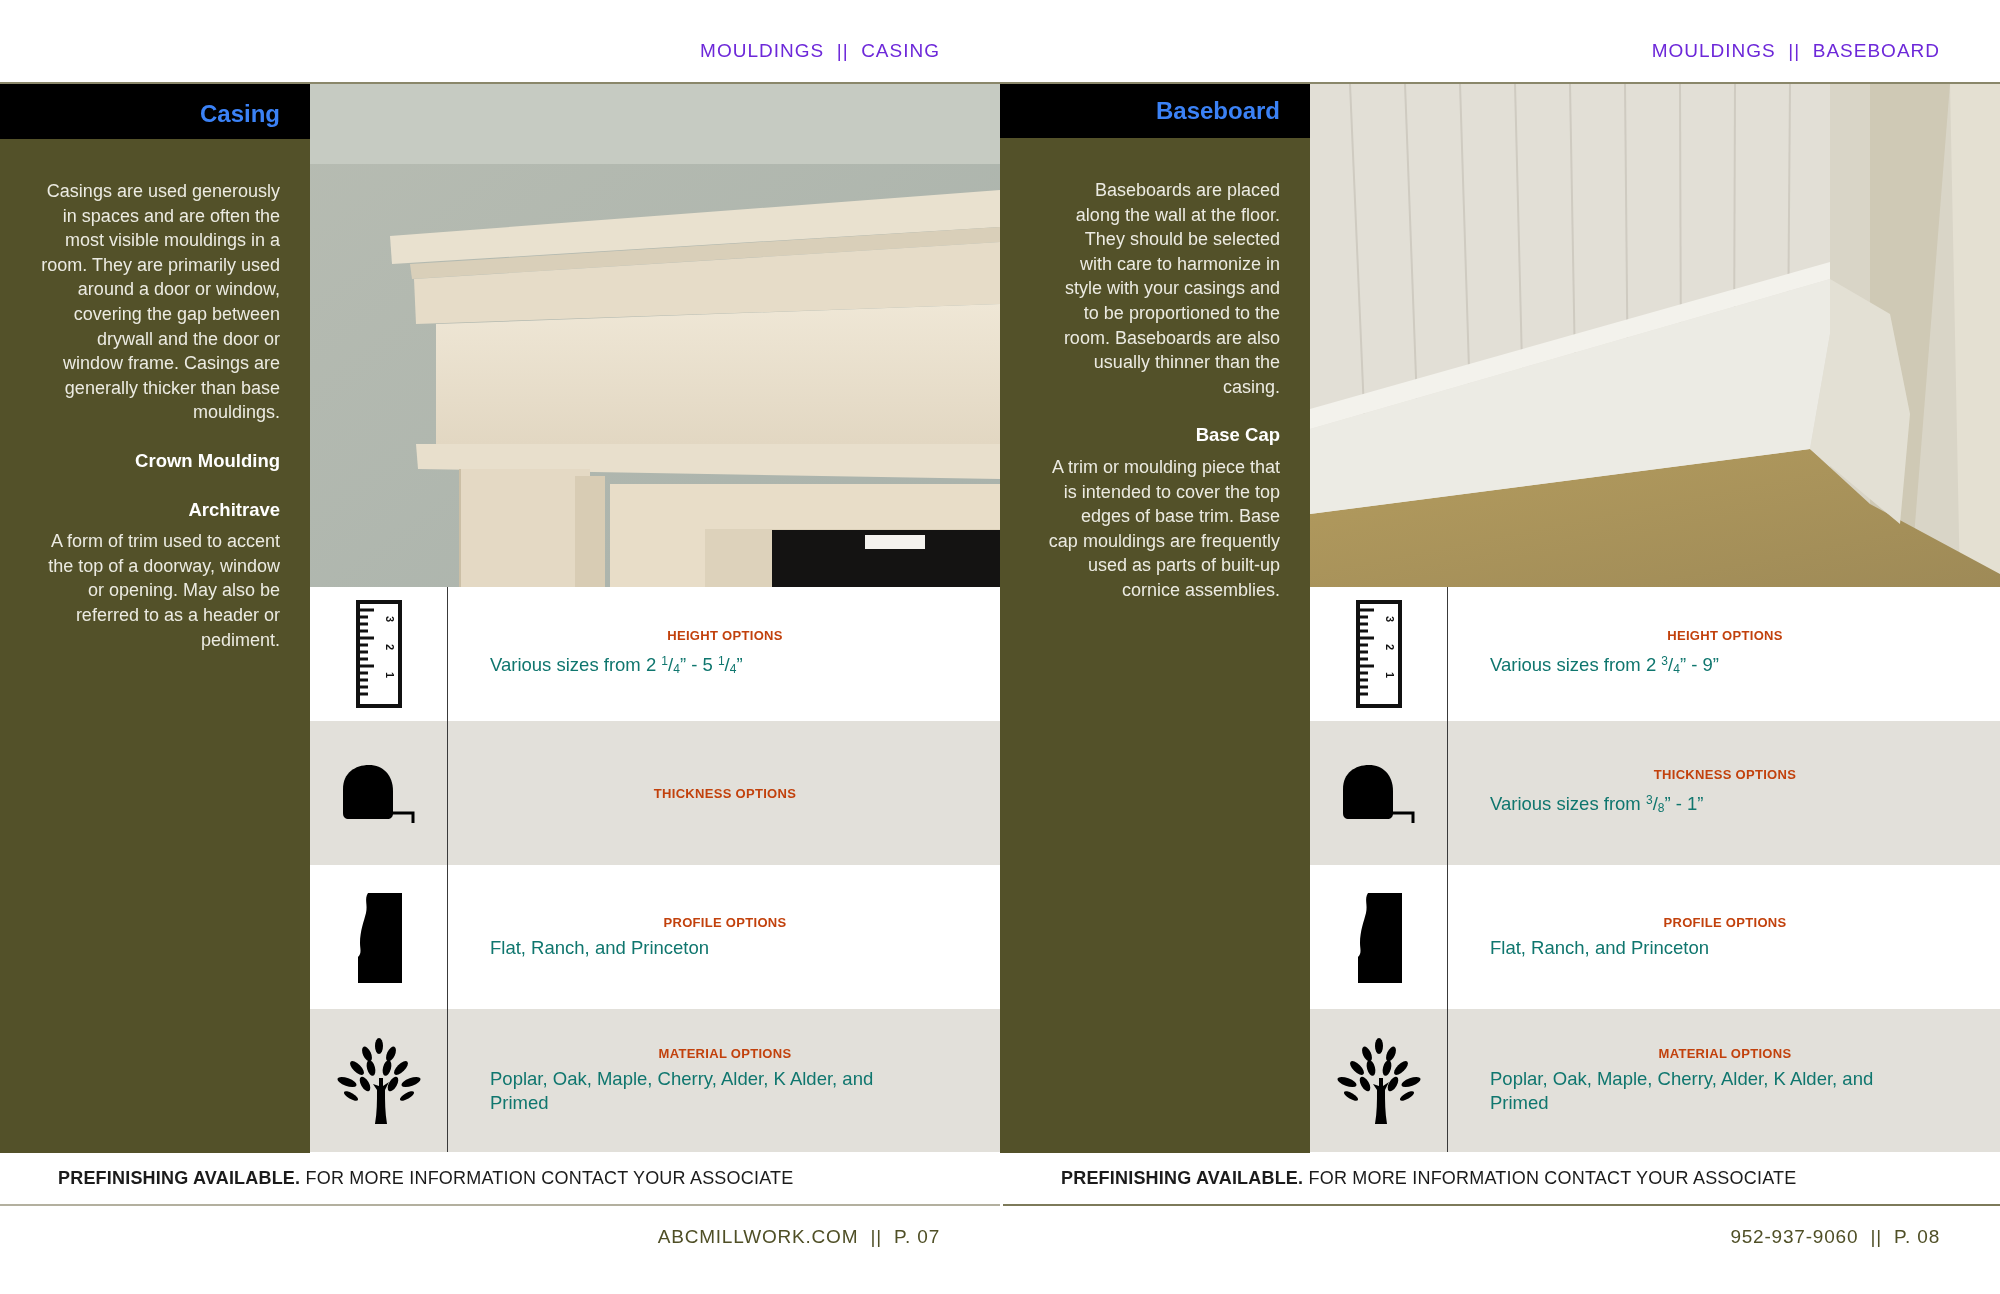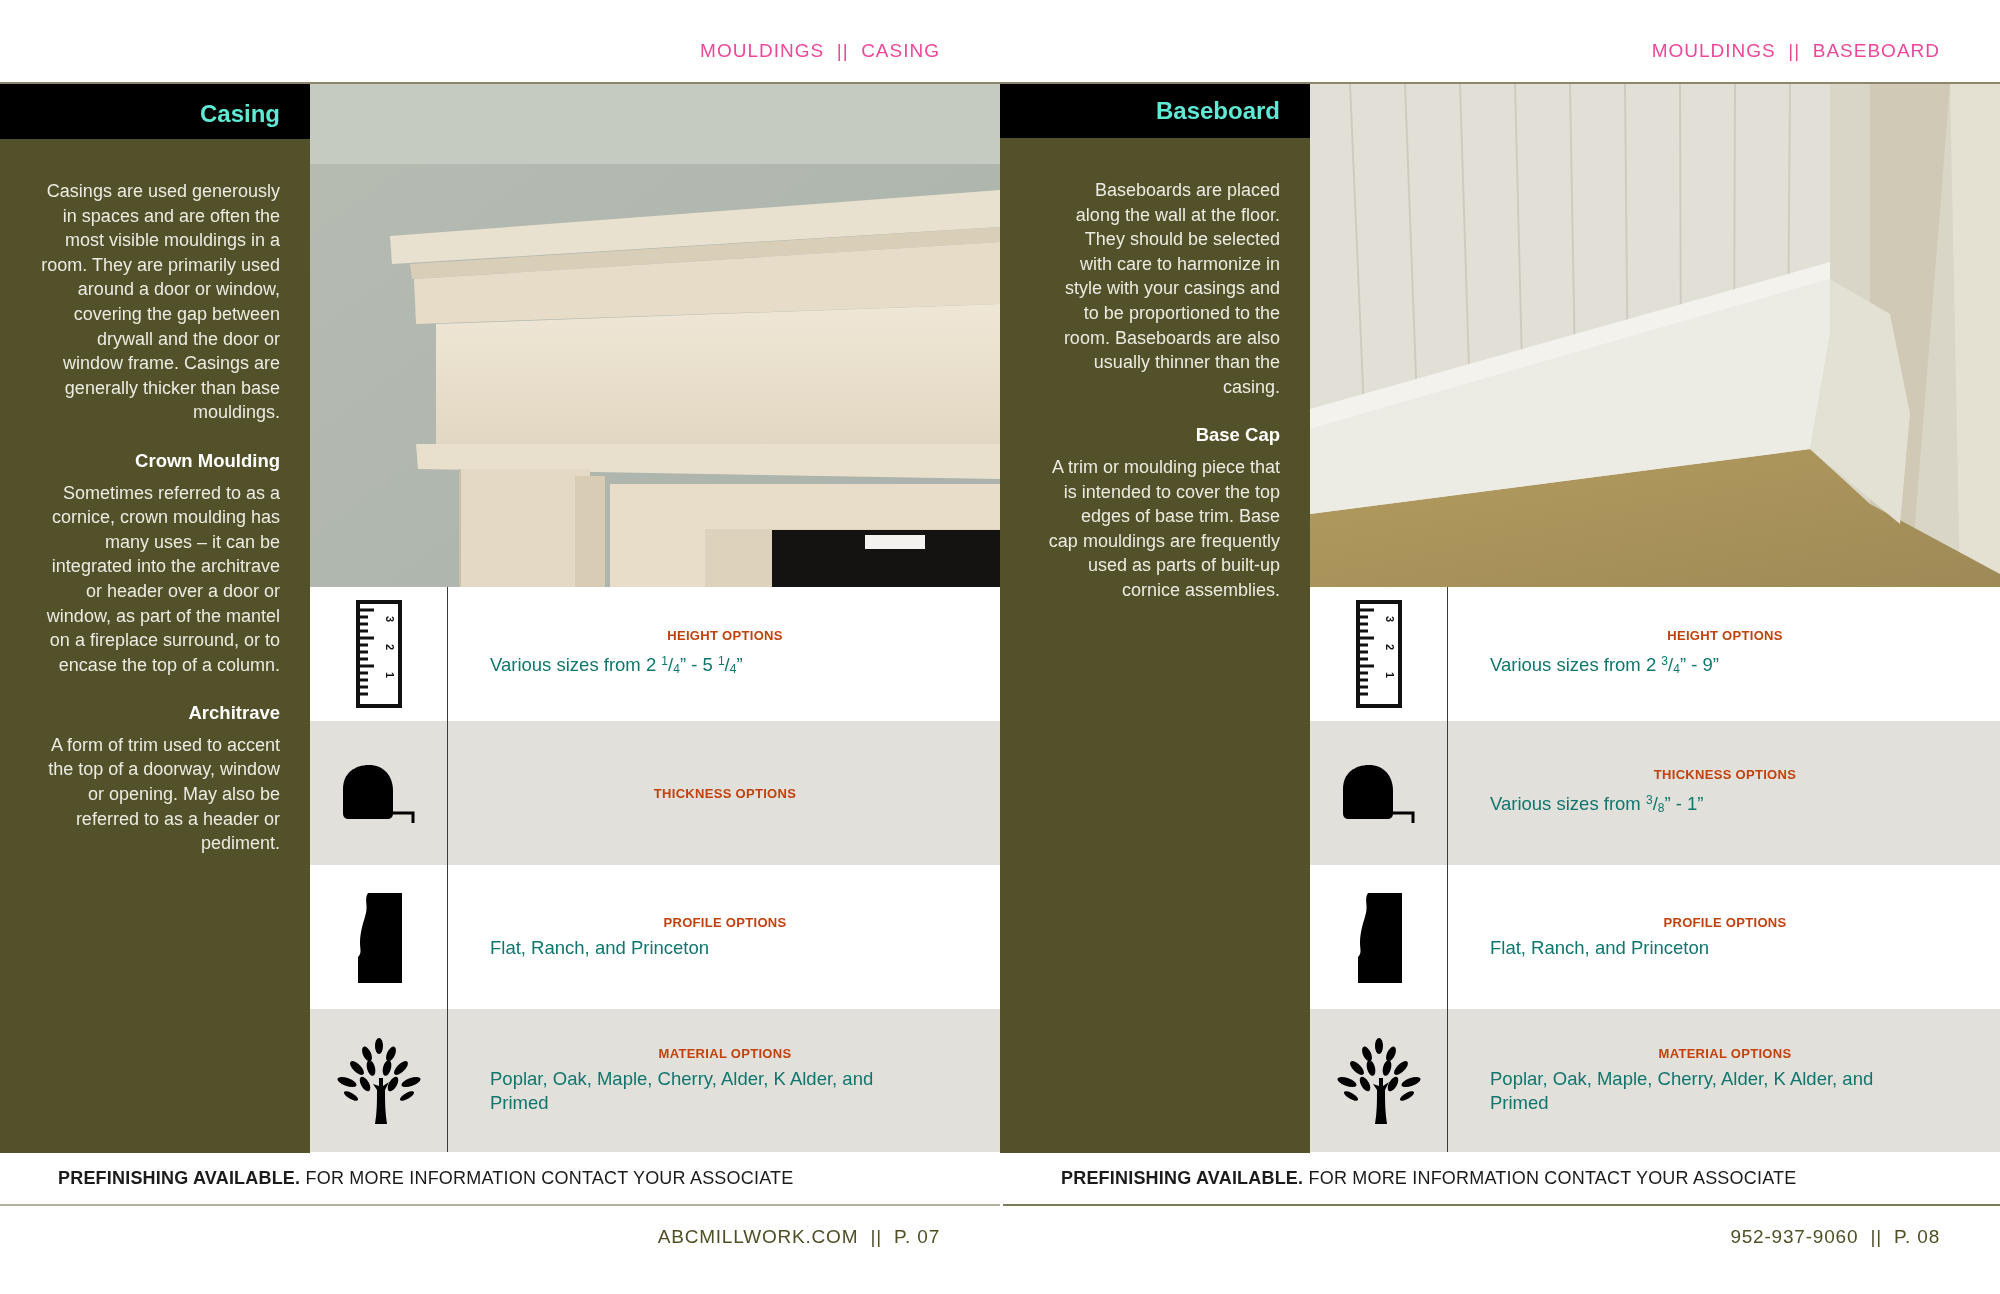--- a/index.html
+++ b/index.html
@@ -5,29 +5,29 @@
   * { box-sizing: border-box; margin: 0; padding: 0; }
   html, body { width: 2000px; height: 1294px; background: #ffffff; overflow: hidden; }
   body { position: relative; font-family: "Liberation Sans", "DejaVu Sans", sans-serif; }
 
   .page { position: absolute; top: 0; width: 1000px; height: 1294px; }
   .page.left { left: 0; }
   .page.right { left: 1000px; }
 
   .running-head {
     position: absolute; top: 40px; right: 60px;
-    font-size: 19px; letter-spacing: 1px; color: #ec4899; font-weight: 500;
+    font-size: 19px; letter-spacing: 1px; color: #6d28d9; font-weight: 500;
     white-space: nowrap;
     text-align: center;
   }
   .top-rule { position: absolute; top: 82px; left: 0; width: 1000px; height: 2px; background: #8a876a; }
 
   .sidebar { position: absolute; top: 84px; left: 0; width: 310px; height: 1069px; background: #535129; }
   .sidebar-head {
-    height: 54px; background: #000; color: #5eead4; text-align: right;
+    height: 54px; background: #000; color: #3b82f6; text-align: right;
     padding-right: 30px; font-size: 24px; font-weight: 600; line-height: 54px;
   }
   .page.left .sidebar-head { height: 55px; line-height: 60px; }
   .sidebar-body { padding: 40px 30px 0 40px; text-align: right; color: #ecebe2; font-size: 18px; line-height: 24.6px; }
   .sidebar-body .sub { font-weight: 700; color: #fff; margin-top: 24px; margin-bottom: 7px; font-size: 18.5px; }
   .page.left .sidebar-body { padding-top: 40px; }
   .page.right .sidebar-body { }
 
   .photo { position: absolute; top: 84px; left: 310px; width: 690px; height: 503px; overflow: hidden; }
 
@@ -55,21 +55,20 @@
 
 <div class="page left">
   <div class="running-head" style="white-space:pre">MOULDINGS  ||  CASING</div>
   <div class="top-rule"></div>
 
   <div class="sidebar">
     <div class="sidebar-head">Casing</div>
     <div class="sidebar-body">
       <p style="width:240px;margin-left:auto">Casings are used generously in spaces and are often the most visible mouldings in a room. They are primarily used around a door or window, covering the gap between drywall and the door or window frame. Casings are generally thicker than base mouldings.</p>
       <p class="sub">Crown Moulding</p>
-      <p style="width:240px;margin-left:auto">Sometimes referred to as a cornice, crown moulding has many uses – it can be integrated into the architrave or header over a door or window, as part of the mantel on a fireplace surround, or to encase the top of a column.</p>
       <p class="sub">Architrave</p>
       <p style="width:240px;margin-left:auto">A form of trim used to accent the top of a doorway, window or opening. May also be referred to as a header or pediment.</p>
     </div>
   </div>
 
   <div class="photo">
     <svg width="690" height="503" viewBox="0 0 690 503">
       <defs>
         <linearGradient id="wallA" x1="0" y1="0" x2="1" y2="1">
           <stop offset="0" stop-color="#b7bcb2"></stop>

